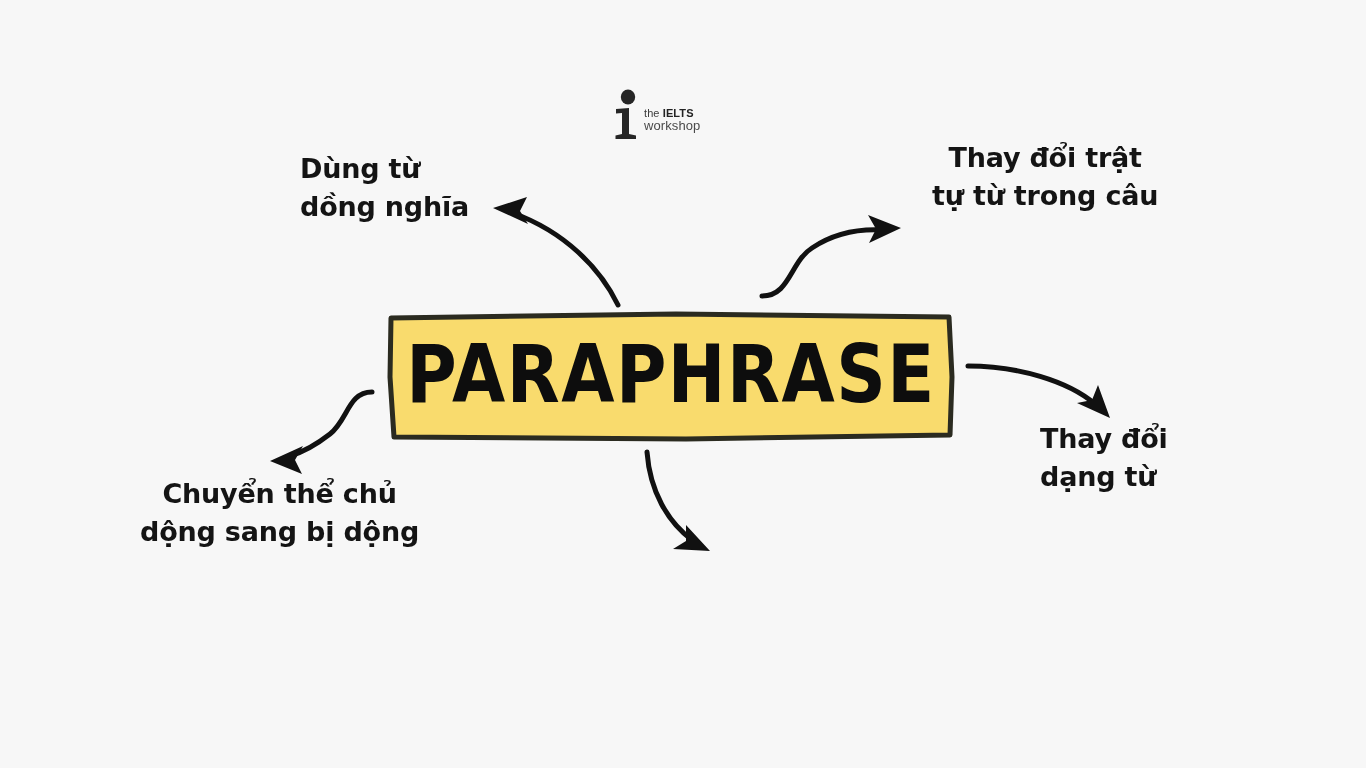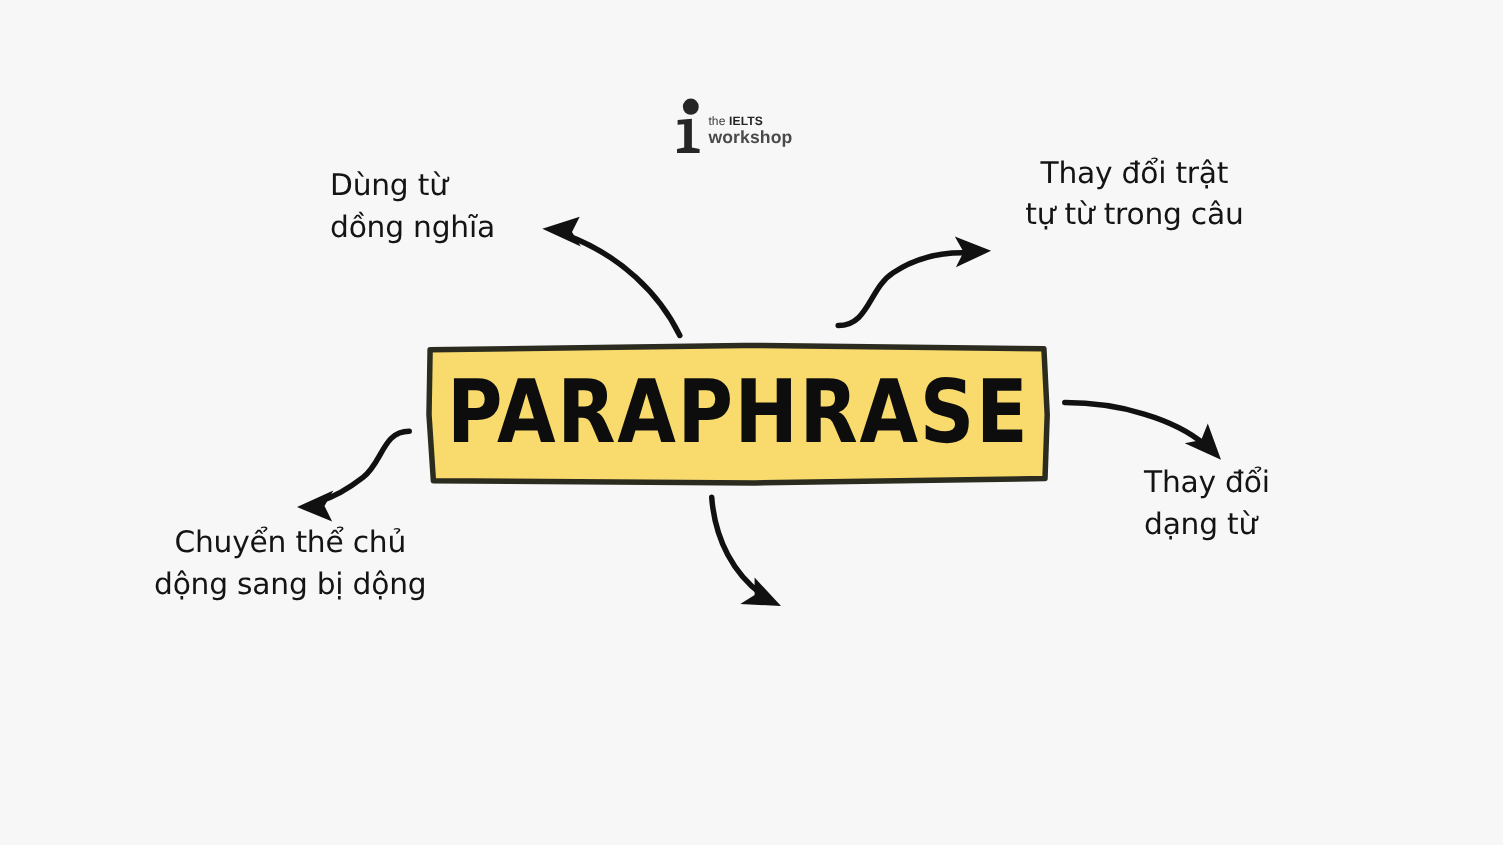--- a/index.html
+++ b/index.html
@@ -62,25 +62,24 @@
     font-size: 11px;
     color: #3b3b3b;
     letter-spacing: 0.1px;
     white-space: nowrap;
   }
   .logo-line1 b {
     font-weight: 700;
     color: #232323;
   }
   .logo-line2 {
-    font-size: 16px;
+    font-size: 13px;
     color: #4a4a4a;
     letter-spacing: 0.1px;
     white-space: nowrap;
-    font-weight: bold;
   }
 
   
   #central-node {
     position: absolute;
     left: 386px;
     top: 311px;
     width: 570px;
     height: 131px;
   }
@@ -102,21 +101,21 @@
     transform: scaleX(0.97) scaleY(1.12);
     padding-bottom: 4px;
     white-space: nowrap;
   }
 
   
   .branch-label {
     position: absolute;
     font-family: "DejaVu Sans", sans-serif;
     font-size: 27px;
-    font-weight: 400;
+    font-weight: 700;
     line-height: 1.42;
     color: #141414;
     letter-spacing: -0.2px;
     white-space: pre-line;
   }
 
   #label-synonym      { left: 300px; top: 150px; }
   #label-word-order   { left: 932px; top: 139px; text-align: center; }
   #label-passive      { left: 140px; top: 475px; text-align: center; }
   #label-dummy-subject{ left: 725px; top: 520px; }

